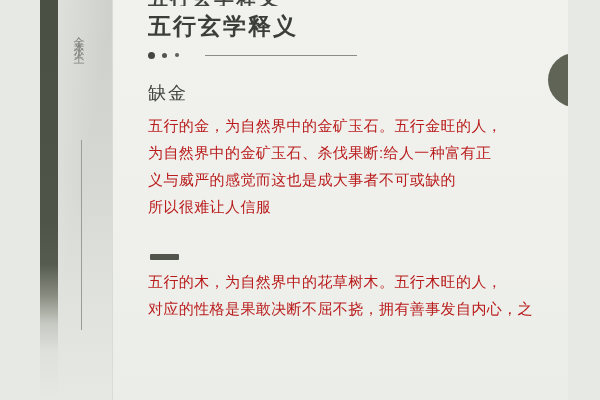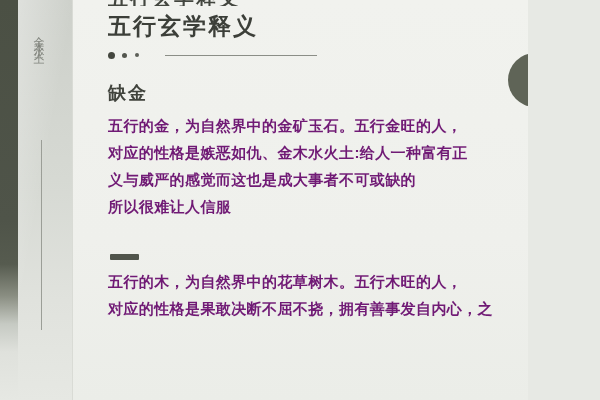--- a/index.html
+++ b/index.html
@@ -3,21 +3,21 @@
 <meta charset="utf-8">
 <style>
   html, body { margin: 0; padding: 0; }
   body {
     width: 600px; height: 400px;
     overflow: hidden;
     font-family: "Liberation Sans", "DejaVu Sans", sans-serif;
     background: #e7e9e4;
     position: relative;
   }
-  .stage { position: absolute; inset: 0; width: 528px; height: 400px; overflow: hidden; }
+  .stage { position: absolute; inset: 0; width: 528px; height: 400px; overflow: hidden; margin-left: 40px; }
 
   
   .left-edge-bar {
     position: absolute; left: 0; top: 0; width: 18px; height: 400px;
     background: linear-gradient(to bottom,
       #4b5044 0%, #4f5449 55%, #565b4f 66%,
       #8a8e82 74%, #c6cac3 81%, #dfe1dc 88%, #e6e8e3 100%);
   }
   .left-strip {
     position: absolute; left: 18px; top: 0; width: 54px; height: 400px;
@@ -89,30 +89,30 @@
   }
 
   .rule-row { margin-top: 8px; height: 10px; display: flex; align-items: center; }
   .dot { border-radius: 50%; background: #44473f; }
   .dot.d1 { width: 7px; height: 7px; }
   .dot.d2 { width: 5px; height: 5px; margin-left: 7px; background: #53564e; }
   .dot.d3 { width: 4px; height: 4px; margin-left: 8px; background: #5d6058; }
   .rule-line { margin-left: 26px; width: 152px; height: 1px; background: #8b8e87; }
 
   .section-heading {
-    font-size: 18px; line-height: 26px; font-weight: bold;
+    font-size: 18px; line-height: 26px; font-weight: normal;
     letter-spacing: 2px; color: #41443d;
     white-space: nowrap;
   }
   .s0 .section-heading { margin-top: 20px; }
   .para { margin-top: 6px; }
   .para-line {
     height: 27px; line-height: 27px;
     font-size: 15px; letter-spacing: 0.4px;
-    color: #701a75; white-space: nowrap; font-weight: bold;
+    color: #b91c1c; white-space: nowrap;
   }
   .divider-bar {
     margin-top: 34px; margin-left: 2px;
     width: 29px; height: 6px; border-radius: 1px;
     background: #50544b;
   }
   .s1 .section-heading { margin-top: 12px; }
   .s1 .para { margin-top: 8px; }
 </style>
 </head>
@@ -147,21 +147,21 @@
       <span class="dot d1"></span>
       <span class="dot d2"></span>
       <span class="dot d3"></span>
       <span class="rule-line"></span>
     </div>
 
     <div class="section s0">
       <div class="section-heading">缺金</div>
       <div class="para">
         <div class="para-line">五行的金，为自然界中的金矿玉石。五行金旺的人，</div>
-        <div class="para-line">对应的性格是嫉恶如仇、金木水火土:给人一种富有正</div>
+        <div class="para-line">为自然界中的金矿玉石、杀伐果断:给人一种富有正</div>
         <div class="para-line">义与威严的感觉而这也是成大事者不可或缺的</div>
         <div class="para-line">所以很难让人信服</div>
       </div>
     </div>
 
     <div class="divider-bar"></div>
 
     <div class="section s1">
       <div class="para">
         <div class="para-line">五行的木，为自然界中的花草树木。五行木旺的人，</div>

